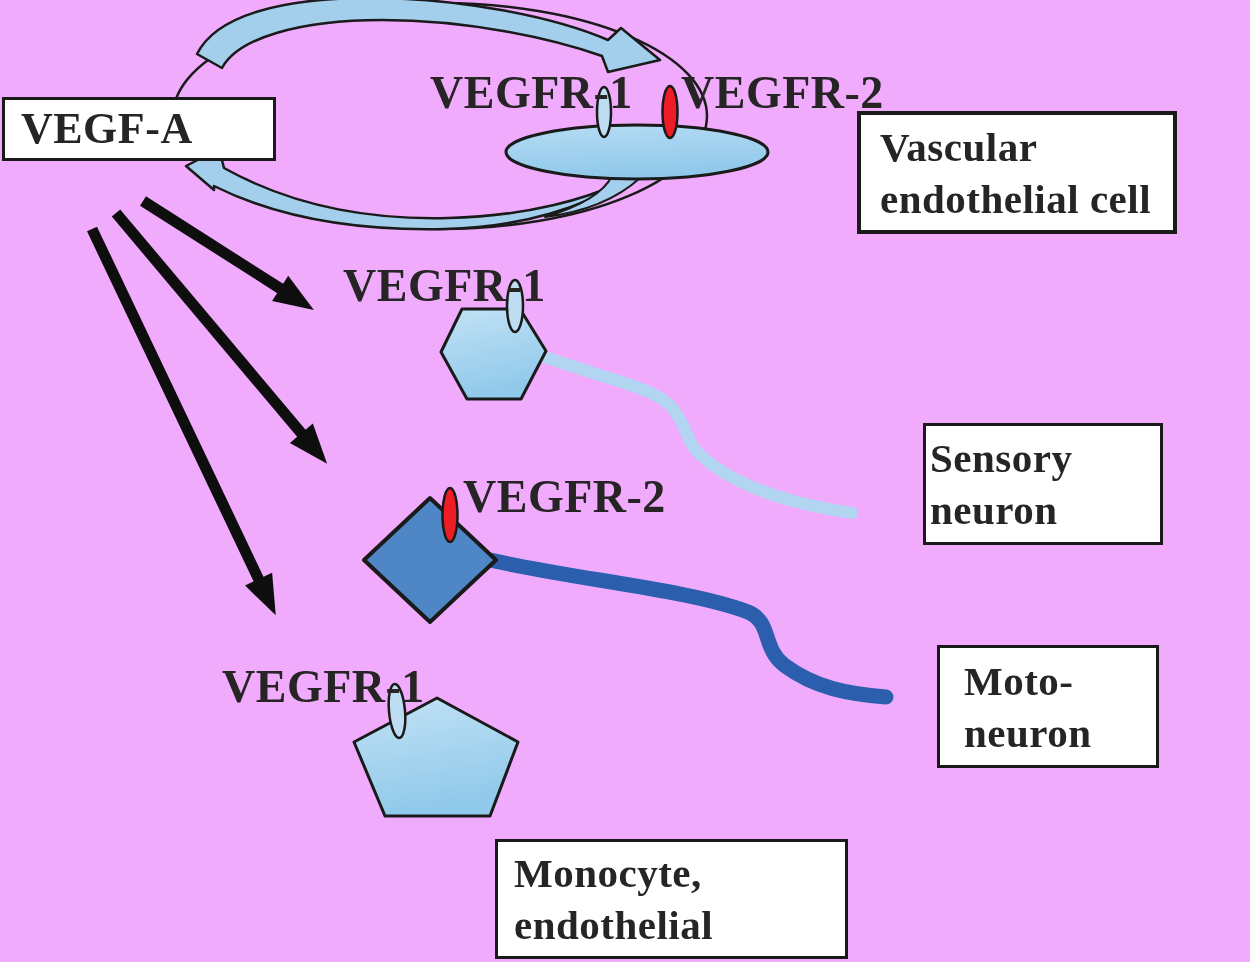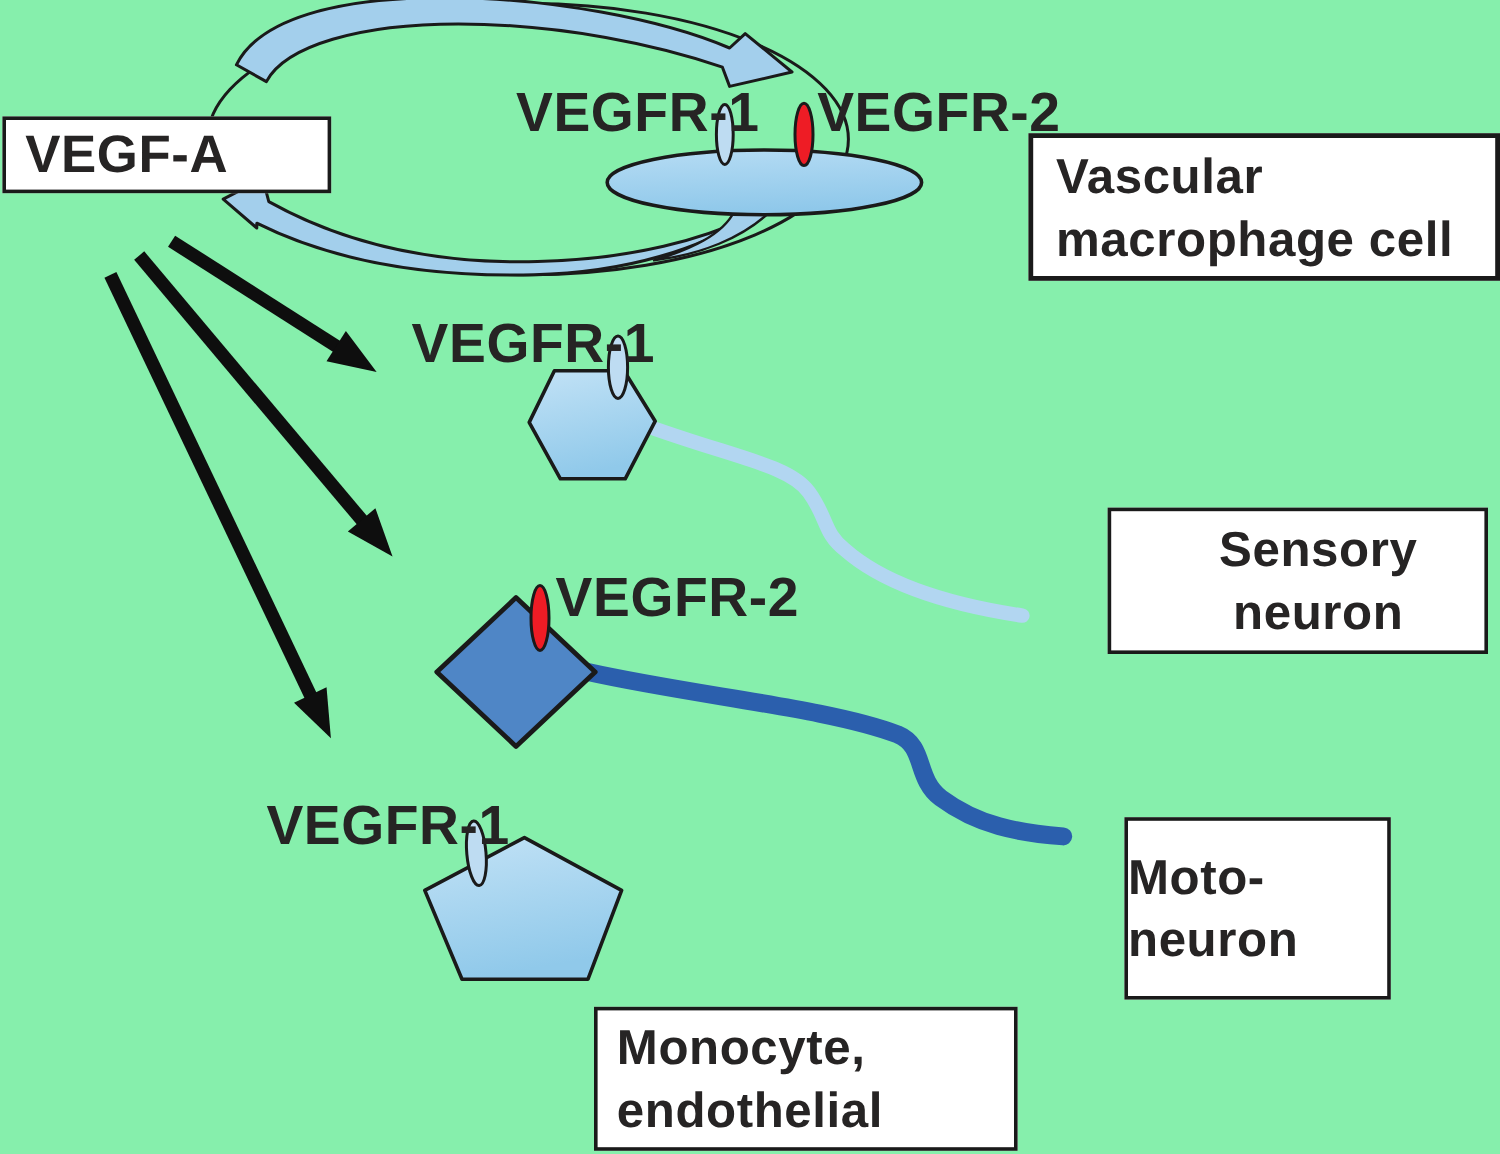--- a/index.html
+++ b/index.html
@@ -1,20 +1,20 @@
 <!DOCTYPE html>
 <html><head>
 <meta charset="utf-8">
 <style>
   html,body{margin:0;padding:0;background:#ffffff;}
   #canvas{
     position:relative;
     width:1250px;height:962px;
-    background:#86efac;
-    font-family:Liberation Sans, sans-serif;
+    background:#f0abfc;
+    font-family:Liberation Serif, serif;
     overflow:hidden;
   }
   #shapes{position:absolute;left:0;top:0;}
   .labelbox{
     position:absolute;
     box-sizing:border-box;
     background:#ffffff;
     border:3px solid #1a1a1a;
     color:#262424;
     font-weight:bold;
@@ -87,31 +87,31 @@
     <ellipse cx="450" cy="515" rx="7.5" ry="27" fill="#ee1c25" stroke="#1a1a1a" stroke-width="2.5"></ellipse>
 
     <polygon points="437,698 518,742 490,816 385,816 354,742" fill="url(#gradLight)" stroke="#1a1a1a" stroke-width="3" stroke-linejoin="round"></polygon>
     <ellipse cx="397" cy="711" rx="8" ry="27" fill="#bedcf2" stroke="#1a1a1a" stroke-width="2.5" transform="rotate(-5 397 711)"></ellipse>
   </svg>
 
   <div class="labelbox" style="left:2px;top:97px;width:274px;height:64px;padding-left:16px;font-size:44px;">
     <span>VEGF-A</span>
   </div>
 
-  <div class="labelbox" style="left:857px;top:111px;width:393px;height:123px;padding-left:19px;border-width:4px;">
+  <div class="labelbox" style="left:857px;top:111px;width:320px;height:123px;padding-left:19px;border-width:4px;">
     <span>Vascular</span>
-    <span>macrophage cell</span>
+    <span>endothelial cell</span>
   </div>
 
-  <div class="labelbox" style="left:923px;top:423px;width:317px;height:122px;padding-left:34px;align-items:center;">
+  <div class="labelbox" style="left:923px;top:423px;width:240px;height:122px;padding-left:4px;">
     <span>Sensory</span>
     <span>neuron</span>
   </div>
 
-  <div class="labelbox" style="left:937px;top:645px;width:222px;height:152px;margin-top:36px;">
+  <div class="labelbox" style="left:937px;top:645px;width:222px;height:123px;padding-left:24px;">
     <span>Moto-</span>
     <span>neuron</span>
   </div>
 
   <div class="labelbox" style="left:495px;top:839px;width:353px;height:120px;padding-left:16px;">
     <span>Monocyte,</span>
     <span>endothelial</span>
   </div>
 
   <div class="vegfr-label" style="left:430px;top:70px;">VEGFR-1</div>

